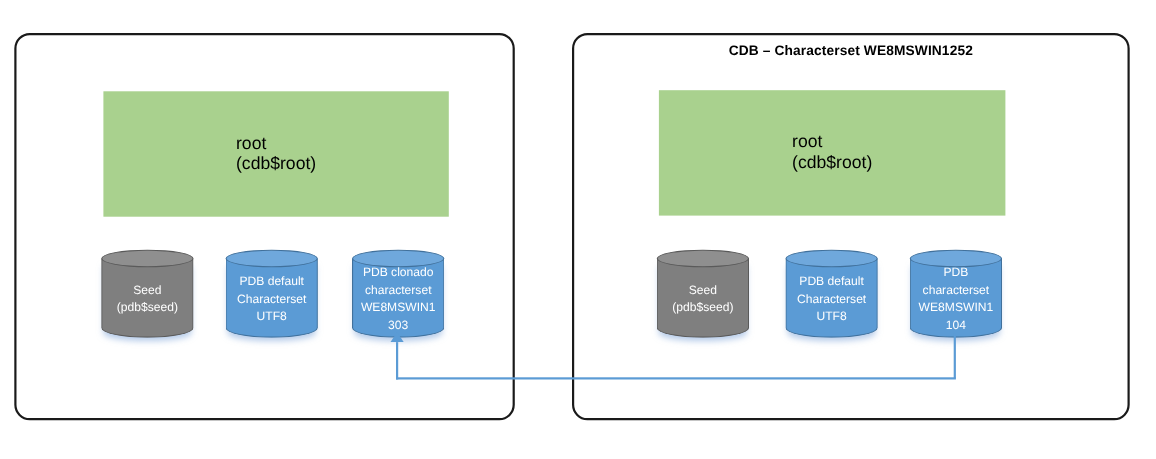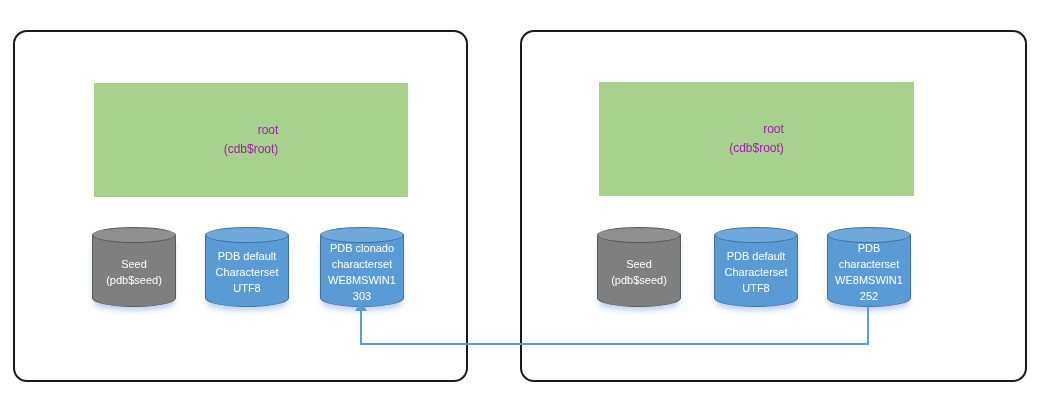--- a/index.html
+++ b/index.html
@@ -39,24 +39,24 @@
     position: absolute;
     background: #A9D18E;
     display: flex;
     align-items: center;
     justify-content: center;
   }
   .cdb-box.left  .root-rect { left: 79px; top: 51px; width: 314px; height: 114px; }
   .cdb-box.right .root-rect { left: 77px; top: 50px; width: 315px; height: 114px; }
   .root-label {
     white-space: pre-line;
-    text-align: right;
-    font-size: 12px;
+    text-align: left;
+    font-size: 16px;
     line-height: 19px;
-    color: #a21caf;
+    color: #000000;
   }
   .cylinder {
     position: absolute;
     width: 84px;
     height: 80px;
     top: 195px;
   }
   .cyl-body {
     position: absolute;
     left: 0; right: 0;
@@ -141,20 +141,21 @@
       <div class="cyl-body"></div>
       <div class="cyl-top"></div>
       <div class="cyl-label">PDB clonado
 characterset
 WE8MSWIN1
 303</div>
     </div>
   </section>
 
   <section class="cdb-box right">
+    <div class="cdb-title">CDB – Characterset WE8MSWIN1252</div>
 
     <div class="root-rect">
       <span class="root-label">root
 (cdb$root)</span>
     </div>
 
     <div class="cylinder gray" style="left:75px;">
       <div class="cyl-body"></div>
       <div class="cyl-top"></div>
       <div class="cyl-label">Seed
@@ -168,21 +169,21 @@
 Characterset
 UTF8</div>
     </div>
 
     <div class="cylinder blue" style="left:305px;">
       <div class="cyl-body"></div>
       <div class="cyl-top"></div>
       <div class="cyl-label">PDB
 characterset
 WE8MSWIN1
-252</div>
+104</div>
     </div>
   </section>
 
   <div class="connector-seg v-right"></div>
   <div class="connector-seg h-main"></div>
   <div class="connector-seg v-left"></div>
   <div class="arrow-head"></div>
 
 </div>
 

